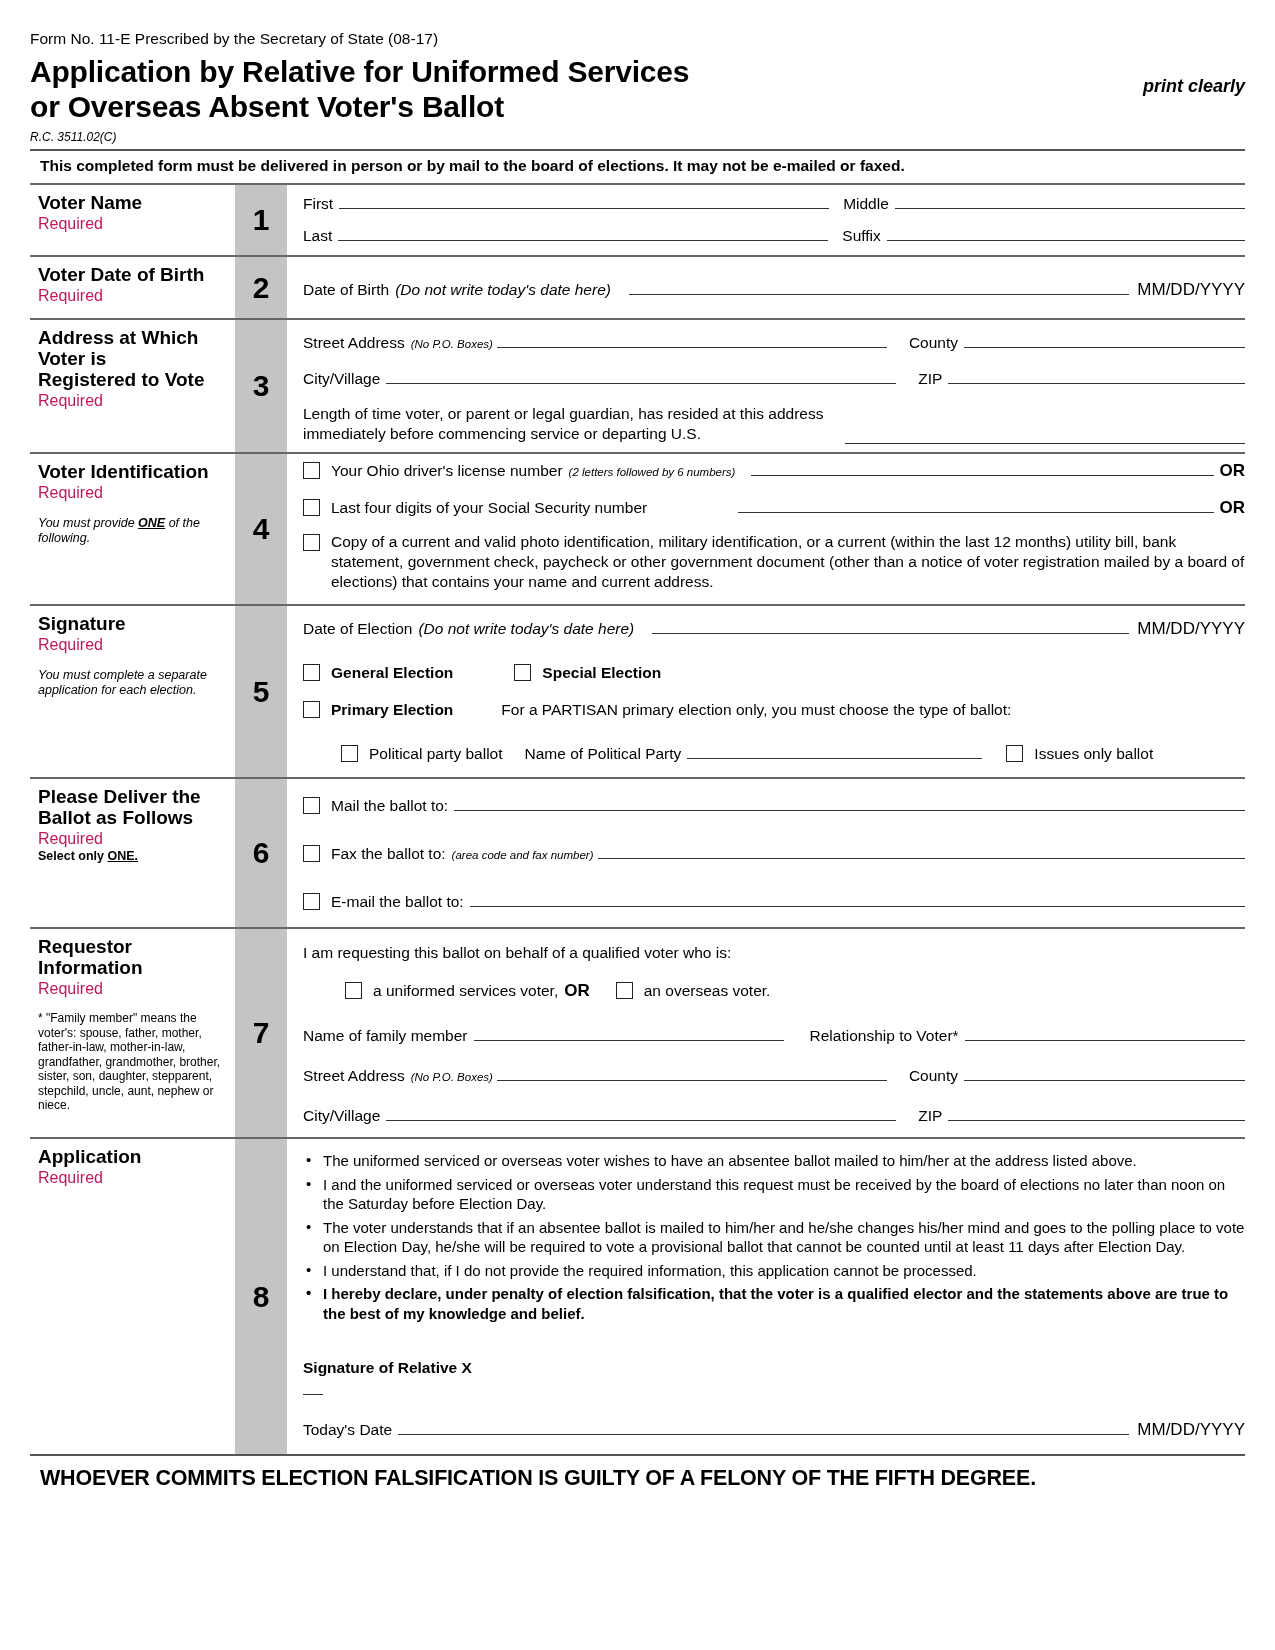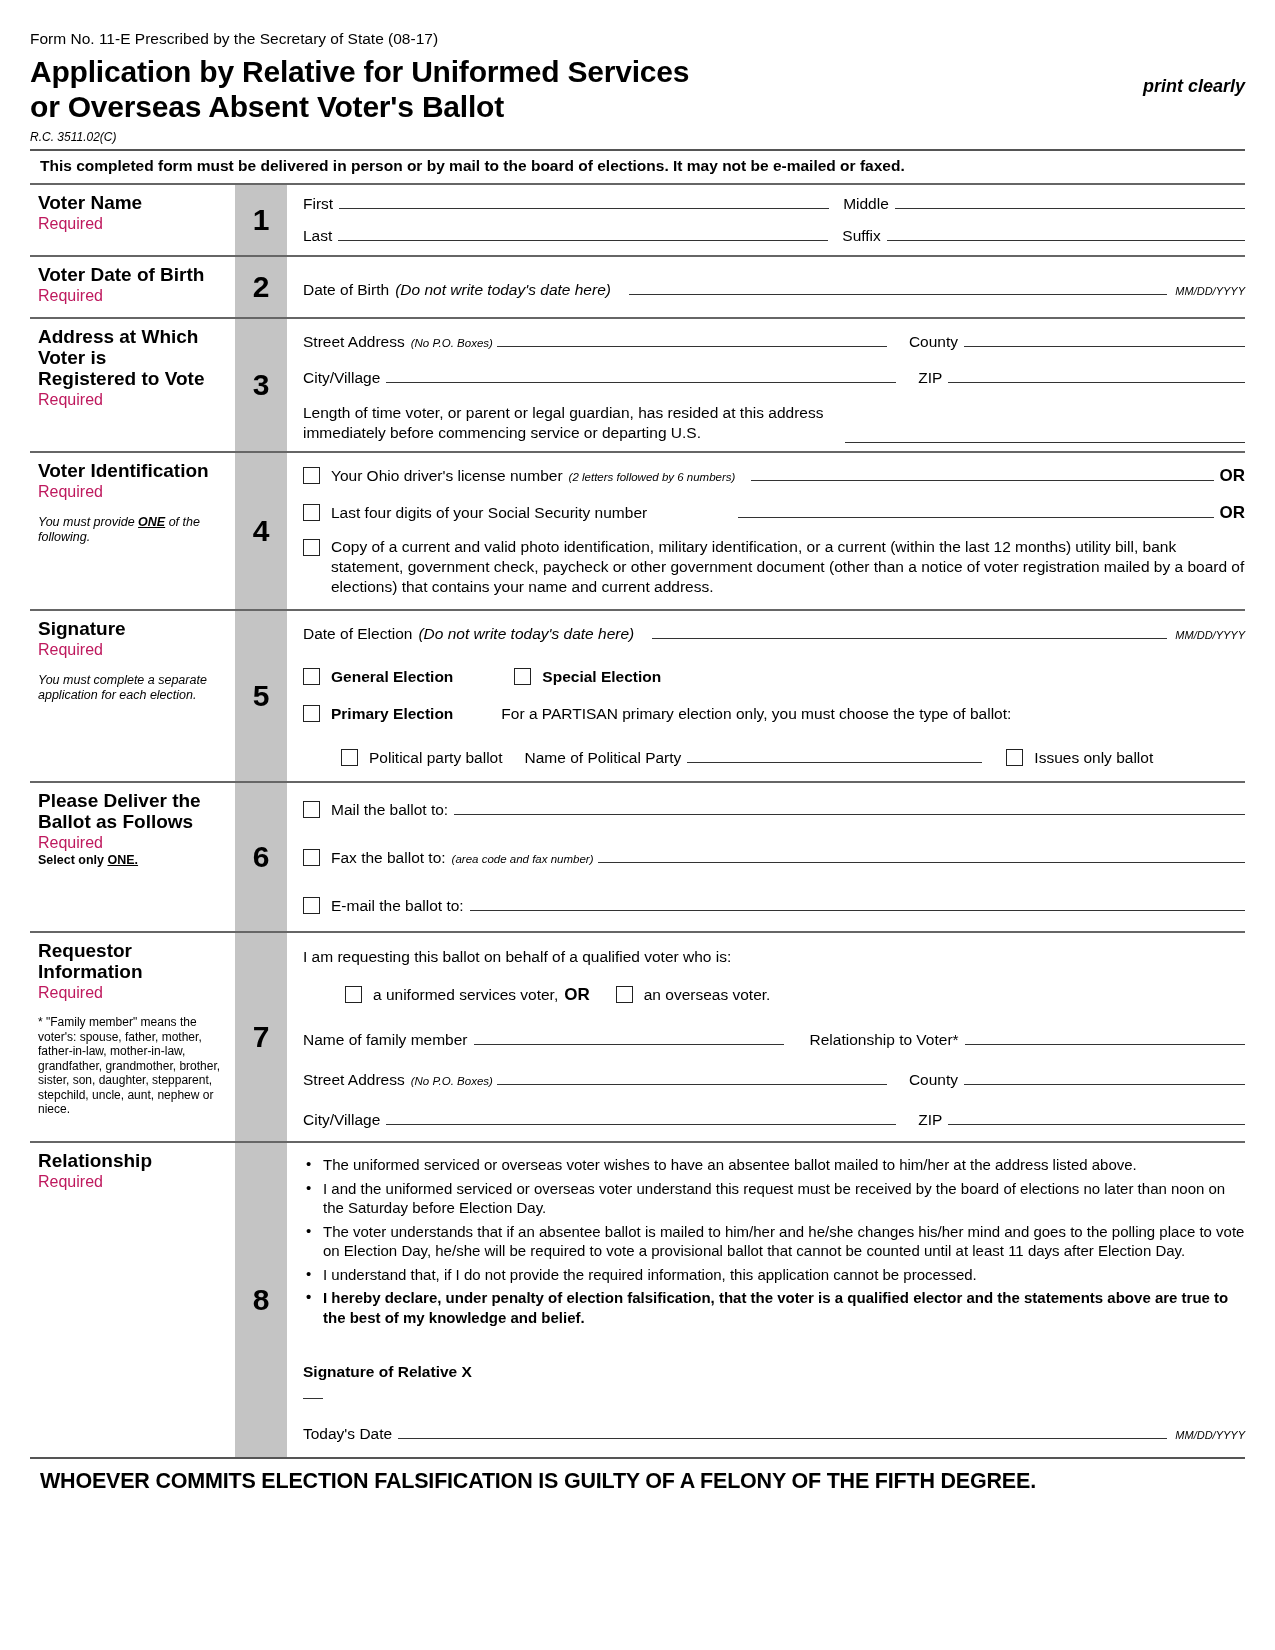--- a/index.html
+++ b/index.html
@@ -219,24 +219,23 @@
     border-top: 2.5px solid #555;
     margin: 0 0 0 0;
   }
   .footer-txt {
     font-size: 21.5px;
     font-weight: bold;
     padding: 10px 0 0 10px;
     letter-spacing: -0.2px;
   }
   .mmddyyyy {
-    font-size: 11px;
+    font-size: 17px;
     white-space: nowrap;
     padding-left: 8px;
-    font-style: italic;
   }
   .para {
     font-size: 15.5px;
     line-height: 20px;
   }
 </style>
 </head>
 <body>
 
 <div class="page">
@@ -335,21 +334,21 @@
 
   <div class="section">
     <div class="sec-left">
       <div class="sec-title">Voter Identification</div>
       <div class="sec-required">Required</div>
       <div class="sec-note">
         <span>You must provide </span><b><u>ONE</u></b><span> of the following.</span>
       </div>
     </div>
     <div class="sec-num">4</div>
-    <div class="sec-body" style="padding-top:10px;padding-bottom:8px;">
+    <div class="sec-body" style="padding-top:4px;padding-bottom:8px;">
       <div class="cbrow" style="margin-bottom:14px;">
         <span class="cbox"></span>
         <span class="cbtxt">Your Ohio driver's license number</span>
         <span class="lbl-sm">(2 letters followed by 6 numbers)</span>
         <span class="line" style="margin-left:12px;"></span>
         <span class="or-txt">OR</span>
       </div>
       <div class="cbrow" style="margin-bottom:14px;">
         <span class="cbox"></span>
         <span class="cbtxt">Last four digits of your Social Security number</span>
@@ -482,21 +481,21 @@
         <span class="spacer" style="width:22px;"></span>
         <span class="lbl">ZIP</span>
         <span class="line"></span>
       </div>
     </div>
   </div>
   <div class="rule-sec"></div>
 
   <div class="section">
     <div class="sec-left">
-      <div class="sec-title">Relationship</div>
+      <div class="sec-title">Application</div>
       <div class="sec-required">Required</div>
     </div>
     <div class="sec-num">8</div>
     <div class="sec-body" style="padding-top:12px;padding-bottom:8px;">
       <ul class="bullets">
         <li style="padding-right:90px;">The uniformed serviced or overseas voter wishes to have an absentee ballot mailed to him/her at the address listed above.</li>
         <li>I and the uniformed serviced or overseas voter understand this request must be received by the board of elections no later than noon on the Saturday before Election Day.</li>
         <li>The voter understands that if an absentee ballot is mailed to him/her and he/she changes his/her mind and goes to the polling place to vote on Election Day, he/she will be required to vote a provisional ballot that cannot be counted until at least 11 days after Election Day.</li>
         <li>I understand that, if I do not provide the required information, this application cannot be processed.</li>
         <li class="bold">I hereby declare, under penalty of election falsification, that the voter is a qualified elector and the statements above are true to the best of my knowledge and belief.</li>

